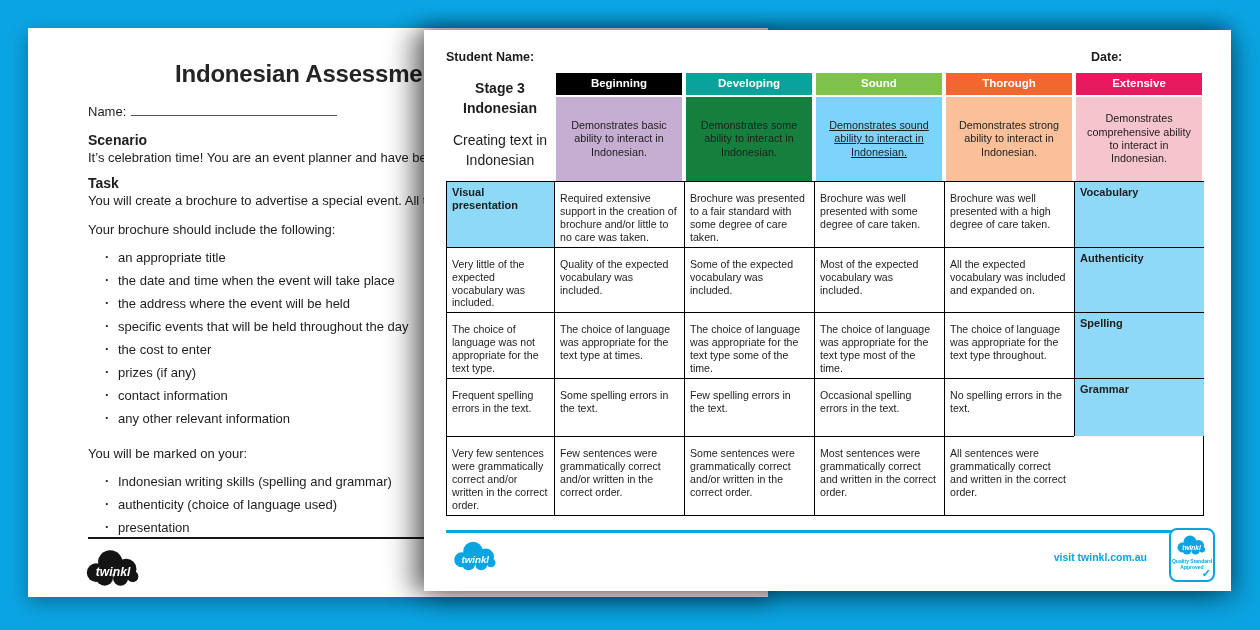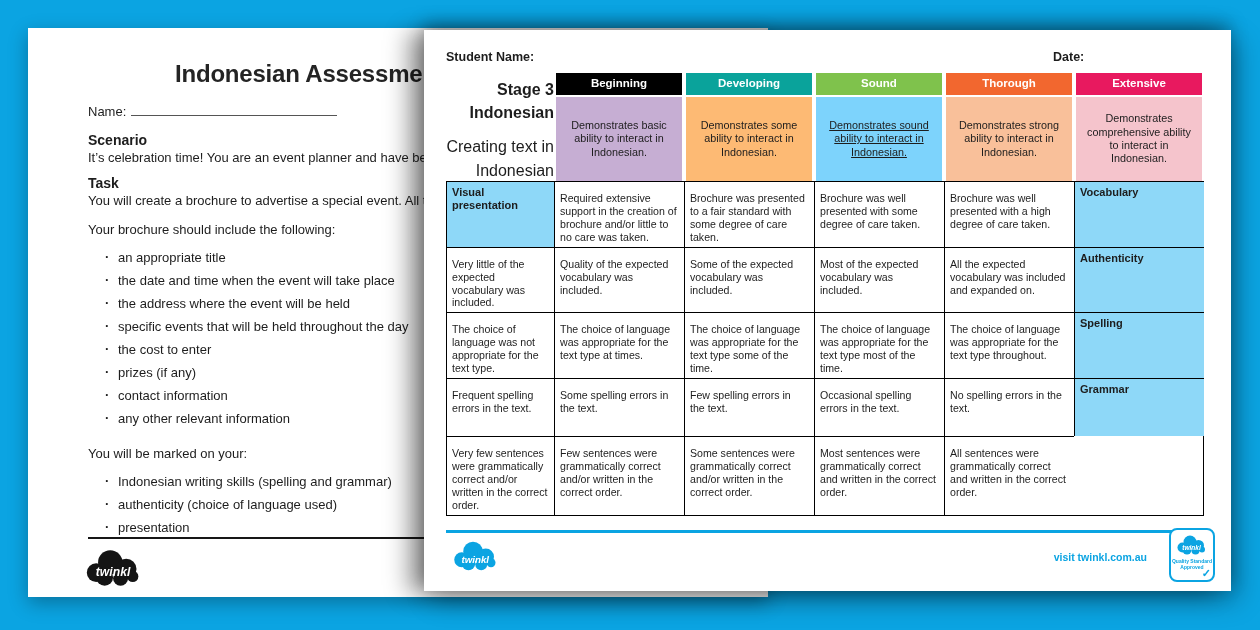--- a/index.html
+++ b/index.html
@@ -36,25 +36,25 @@
   .bp-rule { position:absolute; left:60px; top:509px; width:900px; height:2.4px; background:#161616; }
   .bp-logo { position:absolute; left:56px; top:518px; }
 
   
   .front-page {
     left:424px; top:30px; width:807px; height:561px;
     box-shadow:-16px 2px 22px rgba(0,0,0,.38), 0 -7px 16px rgba(0,0,0,.28), 8px 10px 24px rgba(0,0,0,.28);
   }
   .fp-title { margin:25px 20px 0; text-align:center; font-size:25px; font-weight:bold; color:#181818; letter-spacing:-.2px; }
   .fp-names { position:relative; margin:20px 22px 0; height:16px; font-size:12.5px; font-weight:bold; }
-  .fp-date { position:absolute; left:607px; top:0; }
+  .fp-date { position:absolute; left:645px; top:0; }
 
   .rubric { margin:7px 0 0 22px; width:758px; }
   .rubric-header { display:grid; grid-template-columns:108px repeat(5,130px); grid-template-rows:24px 84px; }
-  .stage-cell { grid-column:1; grid-row:1/3; text-align:right; font-size:16px; padding-top:5px; line-height:1.45; }
+  .stage-cell { grid-column:1; grid-row:1/3; text-align:center; font-size:14px; padding-top:5px; line-height:1.45; }
   .stage-bold { font-weight:bold; }
   .stage-sub { margin-top:11px; }
   .level-band {
     grid-row:1; height:24px; line-height:21px; text-align:center;
     color:#fff; font-weight:bold; font-size:11.5px;
     border-left:2px solid #fff; border-right:2px solid #fff; border-bottom:2px solid #fff;
   }
   .level-body {
     grid-row:2; display:flex; align-items:center; justify-content:center; text-align:center;
     font-size:10.8px; line-height:1.25; padding:0 9px;
@@ -154,21 +154,21 @@
         <div class="stage-sub">Creating text in Indonesian</div>
       </div>
 
       <div class="level-band c2" style="background-color: #000000;">Beginning</div>
       <div class="level-band c3" style="background-color: rgb(10, 163, 155); text-align: center;">Developing</div>
       <div class="level-band c4" style="background-color: rgb(127, 194, 76);">Sound</div>
       <div class="level-band c5" style="background-color: rgb(242, 103, 47);">Thorough</div>
       <div class="level-band c6" style="background-color: rgb(232, 25, 95);">Extensive</div>
 
       <div class="level-body c2" style="background-color: rgb(198, 174, 211);">Demonstrates basic ability to interact in Indonesian.</div>
-      <div class="level-body c3" style="background-color: #fdba74;">Demonstrates some ability to interact in Indonesian.</div>
+      <div class="level-body c3" style="background-color: #15803d;">Demonstrates some ability to interact in Indonesian.</div>
       <div class="level-body c4" style="background-color: #7dd3fc; text-decoration: underline;">Demonstrates sound ability to interact in Indonesian.</div>
       <div class="level-body c5" style="background-color: rgb(249, 192, 154);">Demonstrates strong ability to interact in Indonesian.</div>
       <div class="level-body c6" style="background-color: rgb(245, 196, 204);">Demonstrates comprehensive ability to interact in Indonesian.</div>
     </div>
 
     <div class="rubric-body">
       <div class="rb-cell rb-label mh64">Visual presentation</div>
       <div class="rb-cell">Required extensive support in the creation of brochure and/or little to no care was taken.</div>
       <div class="rb-cell">Brochure was presented to a fair standard with some degree of care taken.</div>
       <div class="rb-cell">Brochure was well presented with some degree of care taken.</div>

